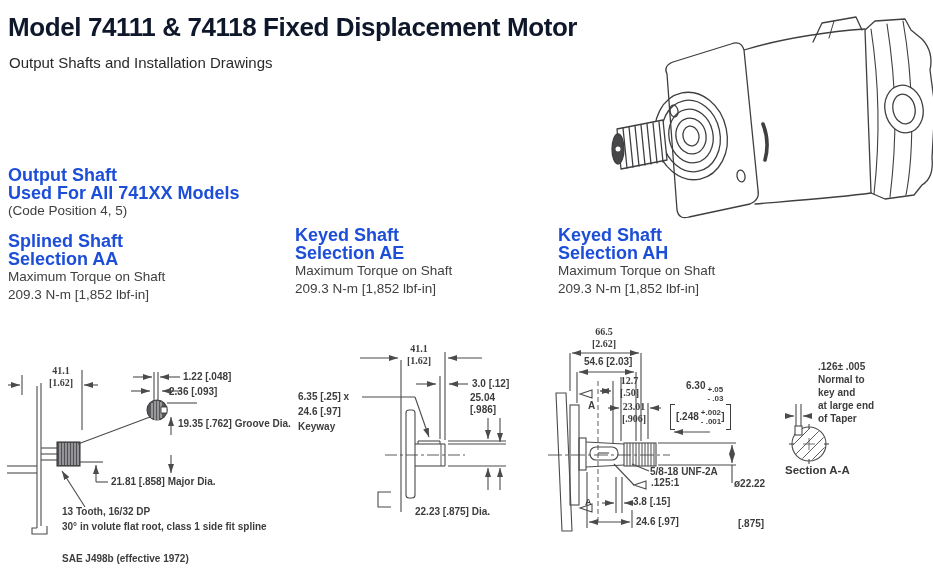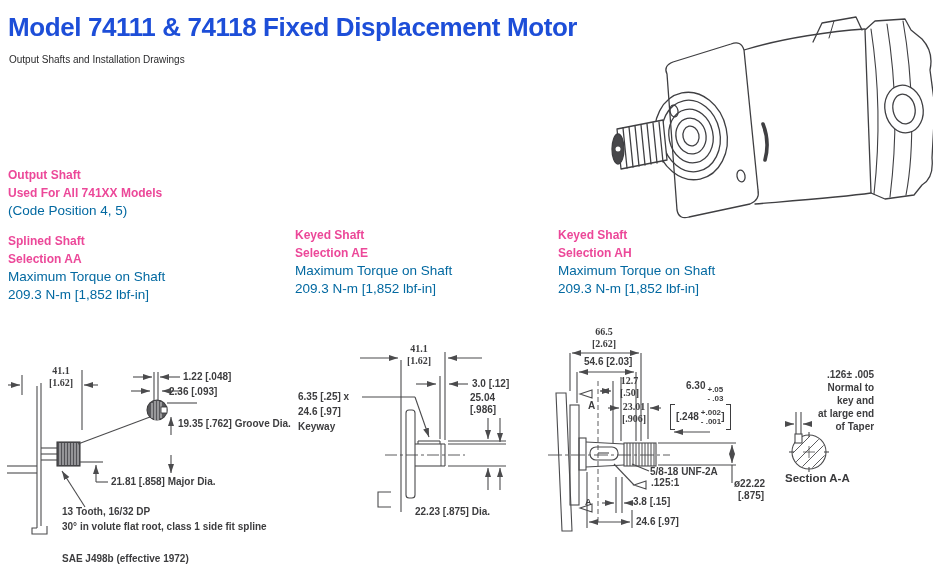--- a/index.html
+++ b/index.html
@@ -1,22 +1,22 @@
 <!DOCTYPE html>
 <html><head>
 <meta charset="utf-8">
 <style>
   html,body{margin:0;padding:0;}
   body{width:933px;height:575px;background:#ffffff;position:relative;
        font-family:"Liberation Sans",sans-serif;color:#231f20;overflow:hidden;}
   .abs{position:absolute;}
-  .h1{font-size:26px;font-weight:bold;letter-spacing:-0.4px;color:#1d4ed8;white-space:nowrap;}
-  .sub{font-size:10px;color:#2a2a2c;white-space:nowrap;}
-  .hb{font-size:12px;font-weight:bold;color:#ec4899;line-height:18px;white-space:nowrap;}
-  .hr{font-size:13.5px;font-weight:normal;color:#0369a1;line-height:18px;white-space:nowrap;}
+  .h1{font-size:26px;font-weight:bold;letter-spacing:-0.4px;color:#0f172a;white-space:nowrap;}
+  .sub{font-size:15px;color:#2a2a2c;white-space:nowrap;}
+  .hb{font-size:18px;font-weight:bold;color:#1d4ed8;line-height:18px;white-space:nowrap;}
+  .hr{font-size:13.5px;font-weight:normal;color:#404040;line-height:18px;white-space:nowrap;}
   .dim{position:absolute;font-weight:bold;font-size:10px;color:#3d3d3f;line-height:12px;white-space:nowrap;}
   .dim.c{text-align:center;font-family:Liberation Serif, serif;}
   .note{position:absolute;font-weight:bold;font-size:10px;color:#3d3d3f;line-height:12px;white-space:nowrap;}
   .cap{position:absolute;font-weight:bold;font-size:11.5px;color:#39393b;white-space:nowrap;}
   .tolstack{display:inline-flex;flex-direction:column;font-size:8px;line-height:9px;font-weight:bold;
             vertical-align:-3px;margin-left:2px;}
   .obrk,.cbrk{display:inline-block;width:4px;height:24px;border:1.4px solid #3d3d3f;vertical-align:middle;}
   .obrk{border-right:none;margin-right:1px;}
   .cbrk{border-left:none;margin-left:1px;}
   .row2{margin-top:1px;display:flex;align-items:center;}
@@ -340,25 +340,25 @@
     </div>
   </div>
   <div class="dim" style="left:40px;top:75px;" style2="">A</div>
   <div class="dim" style="left:37px;top:171px;font-size:9px;">A</div>
   <div class="dim" style="left:102px;top:141px;">5/8-18 UNF-2A</div>
   <div class="dim" style="left:103px;top:152px;">.125:1</div>
   <div class="dim" style="left:85px;top:171px;">3.8 [.15]</div>
   <div class="dim" style="left:88px;top:191px;">24.6 [.97]</div>
   <div class="dim" style="left:186px;top:153px;">
     <div>ø22.22</div>
-      <div style="margin-left:4px;">[.875]</div>
-  </div>
-</div>
-
-<div class="abs" style="left:782px;top:364px;width:151px;height:132px;text-align:right;">
+      <div style="margin-left:4px;margin-top:28px;">[.875]</div>
+  </div>
+</div>
+
+<div class="abs" style="left:782px;top:356px;width:151px;height:132px;">
   <svg width="151" height="132" viewBox="0 0 151 132" stroke="#4b4b4d" stroke-width="1.1" fill="none">
     <defs>
       <marker id="m4" markerWidth="10" markerHeight="8" refX="9" refY="3" orient="auto-start-reverse" markerUnits="userSpaceOnUse">
         <path d="M0,0 L9,3 L0,6 Z" fill="#4b4b4d" stroke="none"></path>
       </marker>
       <clipPath id="secclip">
           <circle cx="27" cy="88" r="16"></circle>
         </clipPath>
     </defs>
 

